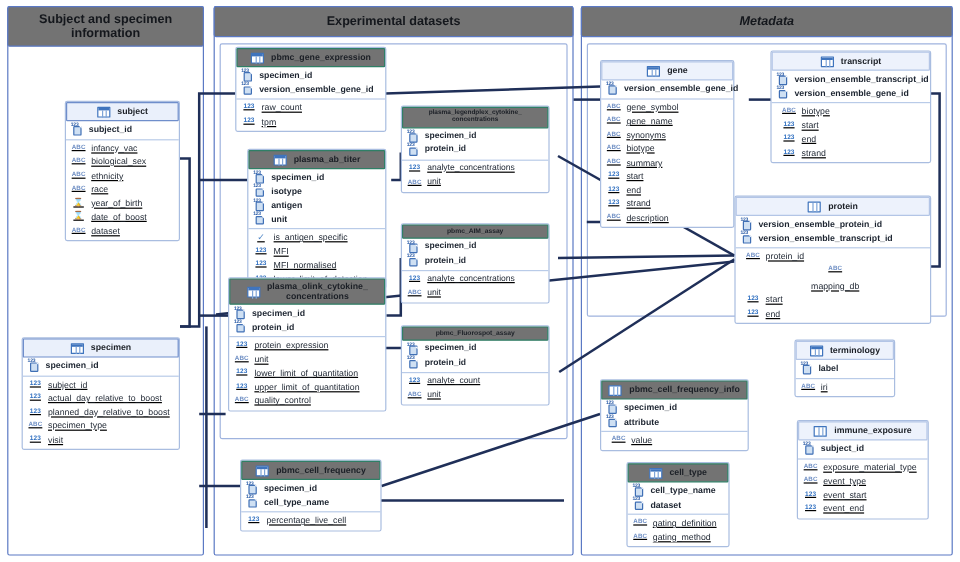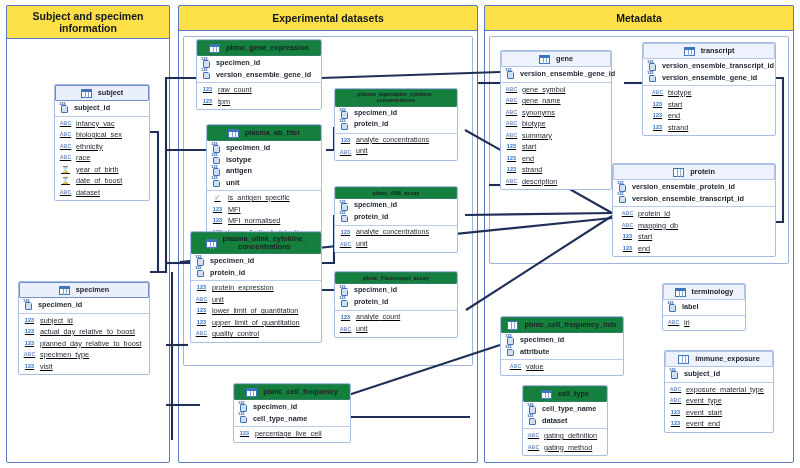--- a/index.html
+++ b/index.html
@@ -16,21 +16,21 @@
   
   .panel {
     position:absolute;
     border:1.4px solid #5b79c4;
     background:#ffffff;
     border-radius:2px;
   }
   .panel-header {
     position:absolute;
     border:1.4px solid #5b79c4;
-    background:#fde047;
+    background:#737373;
     border-radius:2px;
     display:flex; align-items:center; justify-content:center;
     text-align:center;
     font-weight:bold;
     font-size:10.5px;
     color:#14171c;
     line-height:1.18;
     padding:2px 4px;
   }
   .subpanel {
@@ -55,21 +55,21 @@
     display:flex; align-items:center; justify-content:center;
     gap:5px;
     border-radius:1px;
     padding:2px 4px;
     font-weight:bold;
     color:#1b1f26;
     text-align:center;
     line-height:1.1;
   }
   .ent.green > .ent-head {
-    background:#15803d;
+    background:#737373;
     border:1.5px solid #2f7f66;
   }
   .ent.blue > .ent-head {
     background:#eaf0fb;
     border:1.5px solid #6f8ecb;
   }
   .ent.plainblue > .ent-head {
     background:#edf2fc;
     border:1px solid #b3c5e6;
   }
@@ -175,21 +175,21 @@
 <div class="panel-header" style="left:6px; top:5px; width:164px; height:34px;">
   <span>Subject and specimen information</span>
 </div>
 
 <div class="panel" style="left:178px; top:5px; width:300px; height:458px;"></div>
 <div class="panel-header" style="left:178px; top:5px; width:300px; height:26px;">
   <span>Experimental datasets</span>
 </div>
 
 <div class="panel" style="left:484px; top:5px; width:310px; height:458px;"></div>
-<div class="panel-header" style="left:484px; top:5px; width:310px; height:26px;">
+<div class="panel-header" style="left:484px; top:5px; width:310px; height:26px;font-style:italic;">
   <span>Metadata</span>
 </div>
 
 <div class="subpanel" style="left:489px; top:36px; width:300px; height:228px;"></div>
 <div class="subpanel" style="left:183px; top:36px; width:290px; height:330px;"></div>
 
 <svg id="wires" viewBox="0 0 800 468" xmlns="http://www.w3.org/2000/svg">
   <g fill="none" stroke="#1f2f58" stroke-width="2.1" stroke-linejoin="miter" stroke-linecap="butt">
 
     <path d="M150,132 L158,132 L158,272 L150,272"></path>
@@ -540,21 +540,21 @@
           <span class="ic ic-num">123</span>
           <span class="lbl">analyte_count</span>
         </div>
     <div class="row">
           <span class="ic ic-abc">ABC</span>
           <span class="lbl">unit</span>
         </div>
   </div>
 </div>
 
-<div class="ent green" style="left:200px; top:383px; width:118px; font-size:7.3px;margin-left:33px;">
+<div class="ent green" style="left:200px; top:383px; width:118px; font-size:7.3px;">
   <div class="ent-head">
     <span class="ic-tbl">
           <span class="g"></span>
         </span>
     <span class="hname">pbmc_cell_frequency</span>
   </div>
   <div class="keys">
     <div class="row">
           <span class="ic ic-key">
             <span class="num">123</span>
@@ -764,30 +764,30 @@
             <span class="doc"></span>
           </span>
           <span class="lbl">version_ensemble_transcript_id</span>
         </div>
   </div>
   <div class="attrs">
     <div class="row" style="padding-left:8px;">
           <span class="ic ic-abc">ABC</span>
           <span class="lbl">protein_id</span>
         </div>
+    <div class="row" style="padding-left:8px;flex-direction:column;">
+          <span class="ic ic-abc">ABC</span>
+          <span class="lbl">mapping_db</span>
+        </div>
     <div class="row" style="padding-left:8px;">
-          <span class="ic ic-abc">ABC</span>
-          <span class="lbl">mapping_db</span>
+          <span class="ic ic-num">123</span>
+          <span class="lbl">start</span>
         </div>
     <div class="row" style="padding-left:8px;">
           <span class="ic ic-num">123</span>
-          <span class="lbl">start</span>
-        </div>
-    <div class="row" style="padding-left:8px;">
-          <span class="ic ic-num">123</span>
           <span class="lbl">end</span>
         </div>
   </div>
 </div>
 
 <div class="ent plainblue" style="left:662px; top:283px; width:84px; font-size:7.3px;">
   <div class="ent-head">
     <span class="ic-tbl">
           <span class="g"></span>
         </span>

